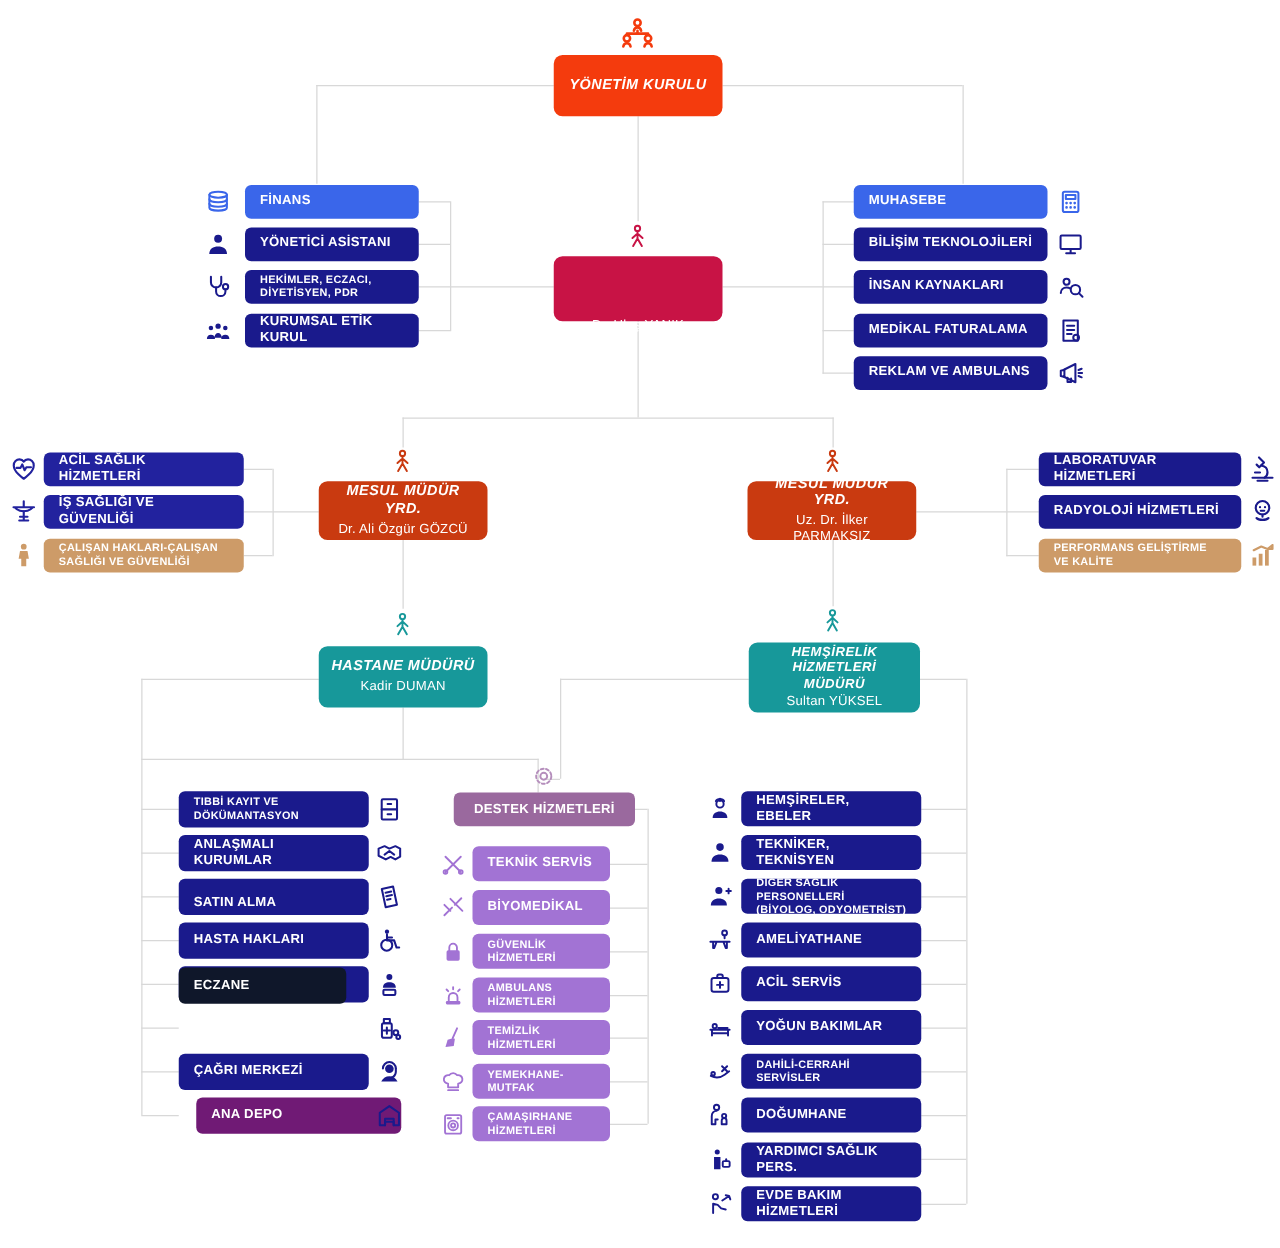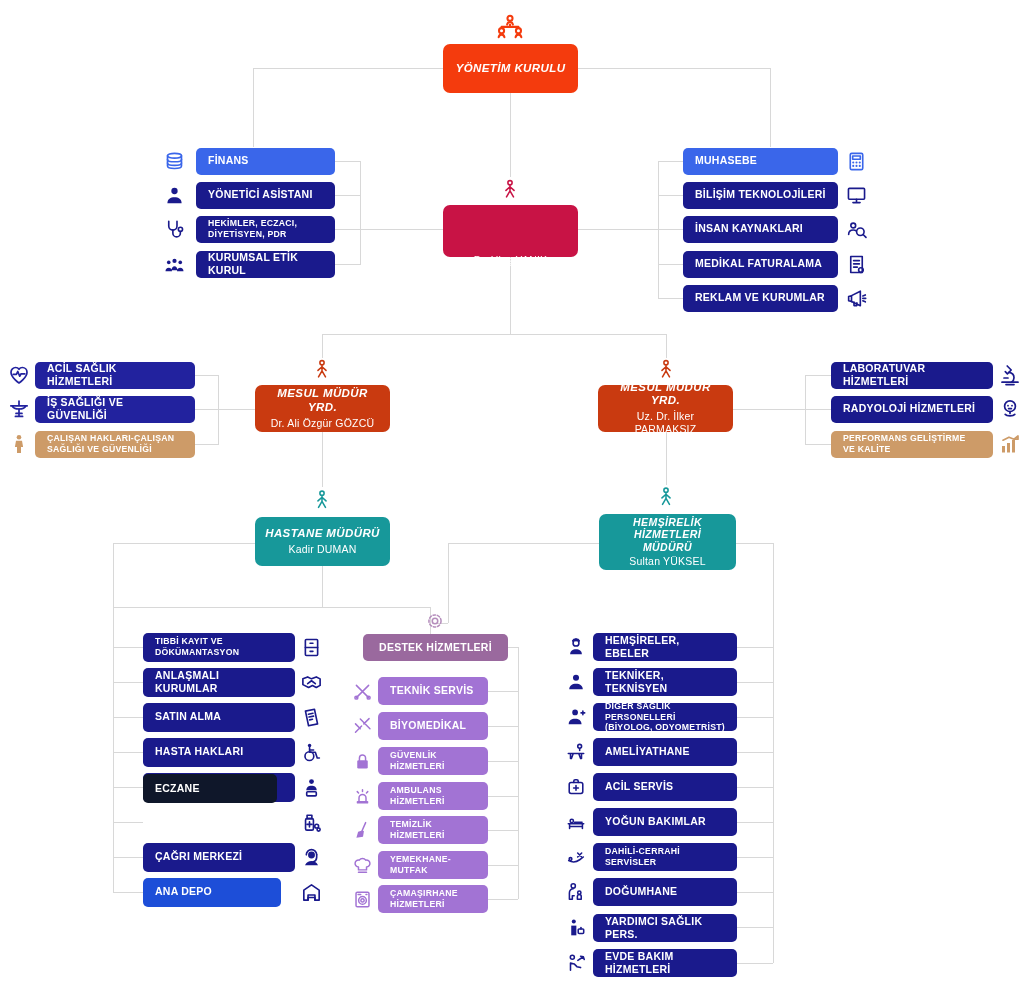--- a/index.html
+++ b/index.html
@@ -208,21 +208,21 @@
       </svg>
     </span>
     <div class="node" style="left: 683px; top: 250.5px; width: 155px; height: 27px; background: rgb(26, 26, 140);"><span>MEDİKAL FATURALAMA</span></div>
     <span class="icon" style="left: 845px; top: 252.5px; width: 23px; height: 23px; color: rgb(26, 26, 140);">
       <svg viewBox="0 0 24 24">
         <rect x="6" y="3.6" width="12" height="16.8"></rect>
         <path d="M9 8h6M9 11.4h6M9 14.8h3.8"></path>
         <circle cx="16.6" cy="17.8" r="2.4"></circle>
       </svg>
     </span>
-    <div class="node" style="left: 683px; top: 284.5px; width: 155px; height: 27px; background: rgb(26, 26, 140);"><span>REKLAM VE KURUMLAR</span></div>
+    <div class="node" style="left: 683px; top: 284.5px; width: 155px; height: 27px; background: rgb(26, 26, 140);"><span>REKLAM VE AMBULANS</span></div>
     <span class="icon" style="left: 845px; top: 286.5px; width: 23px; height: 23px; color: rgb(26, 26, 140);">
       <svg viewBox="0 0 24 24">
         <path d="M3.8 10v4.4l3 .8V9.2z"></path>
         <path d="M6.8 9l9.2-4.6v15.2L6.8 15.2"></path>
         <path d="M9.4 15.8v3.6h3v-2.8M18.6 9.4l2.6-1.1M18.6 11.9h3M18.6 14.4l2.6 1.1"></path>
       </svg>
     </span>
     <div class="node" style="left: 35px; top: 361.5px; width: 160px; height: 27px; background: rgb(34, 34, 158);"><span>ACİL SAĞLIK HİZMETLERİ</span></div>
     <span class="icon" style="left: 7px; top: 363px; width: 24px; height: 24px; color: rgb(34, 34, 158);">
       <svg viewBox="0 0 24 24">
@@ -280,21 +280,21 @@
         <path d="M5.6 12h12.8M10.5 7.6h3M10.5 16h3"></path>
       </svg>
     </span>
     <div class="node" style="left: 143px; top: 667.5px; width: 152px; height: 29px; background: rgb(26, 26, 140);"><span>ANLAŞMALI KURUMLAR</span></div>
     <span class="icon" style="left: 300px; top: 670.5px; width: 23px; height: 23px; color: rgb(26, 26, 140);">
       <svg viewBox="0 0 24 24">
         <path d="M3 8.2l5-2 4 2 5-2 4 2v6.8l-4 2.2-4-2-4 2-6-3z"></path>
         <path d="M8 13.2l4-3 4 3"></path>
       </svg>
     </span>
-    <div class="node" style="left: 143px; top: 702.5px; width: 152px; height: 29px; background: rgb(26, 26, 140);"><span>SATIN ALMA</span></div>
+    <div class="node" style="left: 143px; top: 702.5px; width: 152px; height: 29px; background: rgb(26, 26, 140); align-items: flex-end;"><span>SATIN ALMA</span></div>
     <span class="icon" style="left: 300px; top: 705.5px; width: 23px; height: 23px; color: rgb(26, 26, 140);">
       <svg viewBox="0 0 24 24">
         <g transform="rotate(-12 12 12)">
           <rect x="7.2" y="4.2" width="9.6" height="15.6"></rect>
           <path d="M9.6 8h4.8M9.6 11h4.8M9.6 14h3"></path>
         </g>
       </svg>
     </span>
     <div class="node" style="left: 143px; top: 737.5px; width: 152px; height: 29px; background: rgb(26, 26, 140);"><span>HASTA HAKLARI</span></div>
     <span class="icon" style="left: 300px; top: 740.5px; width: 23px; height: 23px; color: rgb(26, 26, 140);">
@@ -324,21 +324,21 @@
     </span>
     <div class="node" style="left: 143px; top: 842.5px; width: 152px; height: 29px; background: rgb(26, 26, 140);"><span>ÇAĞRI MERKEZİ</span></div>
     <span class="icon" style="left: 300px; top: 845.5px; width: 23px; height: 23px; color: rgb(26, 26, 140);">
       <svg viewBox="0 0 24 24">
         <circle cx="12" cy="9.4" r="3.6" fill="currentColor" stroke="none"></circle>
         <path d="M6.6 9.2a5.4 5.4 0 0 1 10.8 0"></path>
         <path d="M17.4 9.2v2.8a5.4 5.4 0 0 1-3.8 4.8"></path>
         <path d="M5.2 20c1.5-2.9 3.9-4.3 6.8-4.3s5.3 1.4 6.8 4.3z" fill="currentColor" stroke="none"></path>
       </svg>
     </span>
-    <div class="node" style="left: 143px; top: 877.5px; width: 138px; height: 29px; background: #1d4ed8;"><span>ANA DEPO</span></div>
+    <div class="node" style="left: 157px; top: 877.5px; width: 164px; height: 29px; background: #701a75;"><span>ANA DEPO</span></div>
     <span class="icon" style="left: 300px; top: 880.5px; width: 23px; height: 23px; color: rgb(26, 26, 140);">
       <svg viewBox="0 0 24 24">
         <path d="M4 20V9.6L12 4l8 5.6V20h-4.4v-5.4H8.4V20z"></path>
         <path d="M8.4 20v-2.8h7.2V20"></path>
       </svg>
     </span>
     <div class="node" style="left: 378px; top: 677px; width: 110px; height: 28px; background: rgb(162, 115, 212);"><span>TEKNİK SERVİS</span></div>
     <span class="icon" style="left: 352px; top: 680.5px; width: 21px; height: 21px; color: rgb(162, 115, 212);">
       <svg viewBox="0 0 24 24">
         <path d="M5 19L19 5M5 5l14 14"></path>

